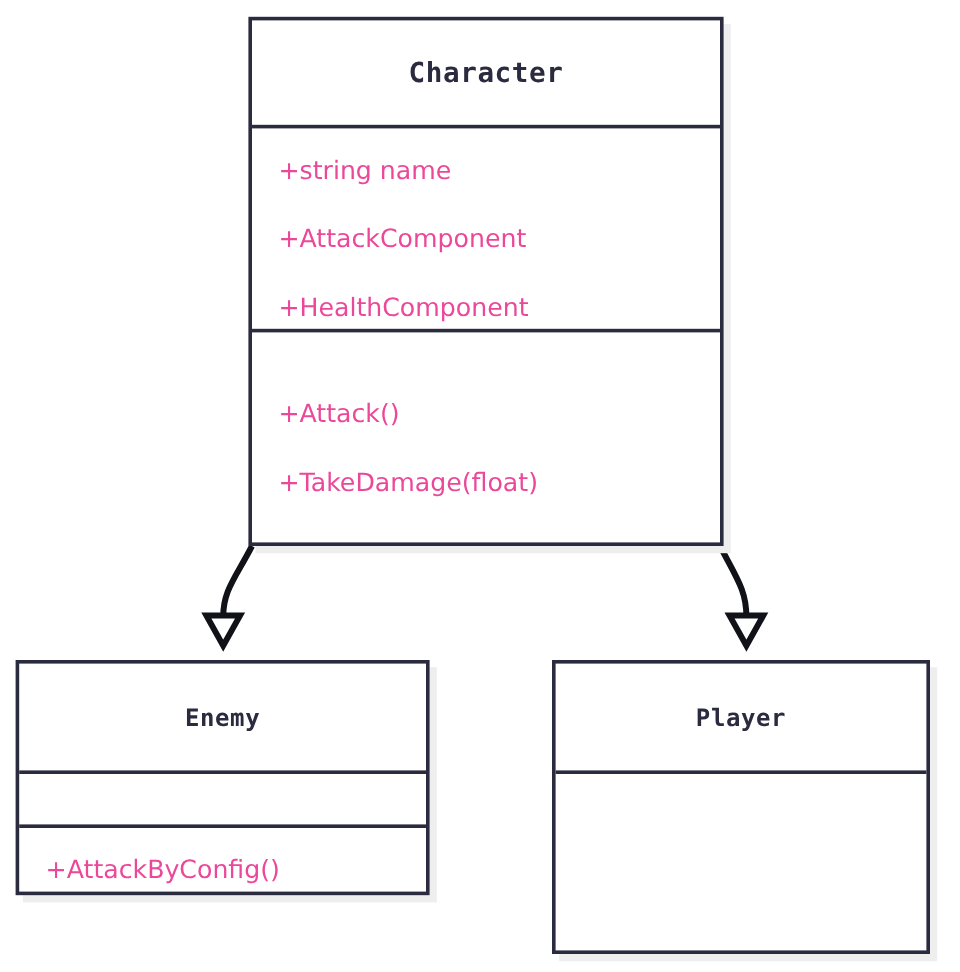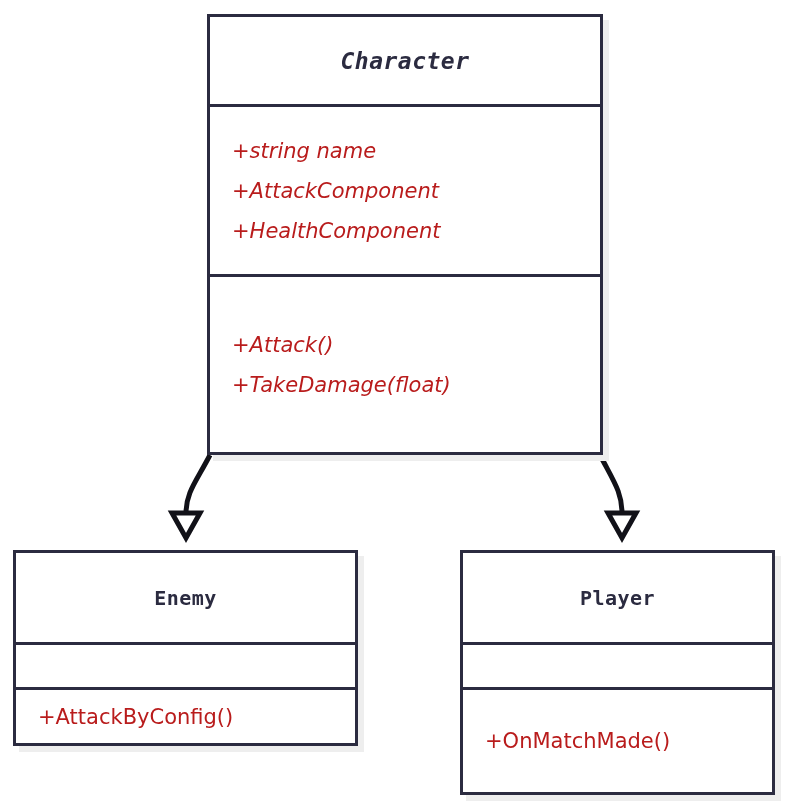--- a/index.html
+++ b/index.html
@@ -41,21 +41,20 @@
     box-shadow: 6px 6px 0 0 #eeeeee;
     display: flex;
     flex-direction: column;
   }
 
   .uml-class.character {
     left: 207px;
     top: 14px;
     width: 396px;
     height: 441px;
-    font-style: italic;
   }
   .uml-class.enemy {
     left: 13px;
     top: 550px;
     width: 345px;
     height: 196px;
   }
   .uml-class.player {
     left: 460px;
     top: 550px;
@@ -112,21 +111,22 @@
   .enemy .compartment.operations,
   .player .compartment.operations {
     flex: 1 1 auto;
   }
 
   .member-line {
     font-family: "DejaVu Sans", sans-serif;
     font-size: 21px;
     line-height: 40px;
     white-space: pre;
-    color: #b91c1c;
+    color: #ec4899;
+    margin-top: 17px;
   }
   .enemy .member-line,
   .player .member-line {
     font-size: 21px;
     line-height: 30px;
   }
 
   .compartment.empty {
     min-height: 10px;
   }
@@ -172,18 +172,15 @@
     <div class="compartment members operations">
       <div class="member-line">+AttackByConfig()</div>
     </div>
   </div>
 
   <div class="uml-class player">
     <div class="compartment title">Player</div>
 
     <div class="compartment members attributes empty"></div>
 
-    <div class="compartment members operations">
-      <div class="member-line">+OnMatchMade()</div>
-    </div>
   </div>
 
 </div>
 
 </body></html>

